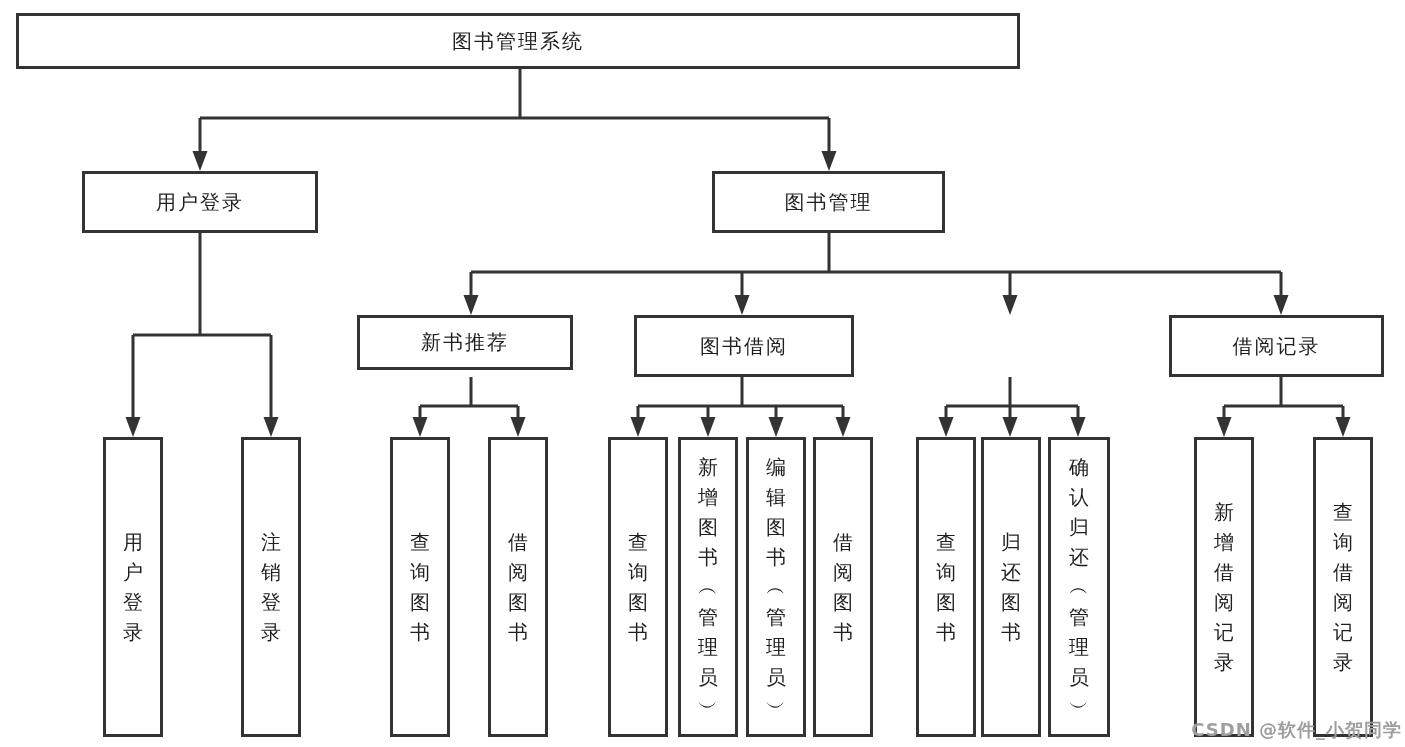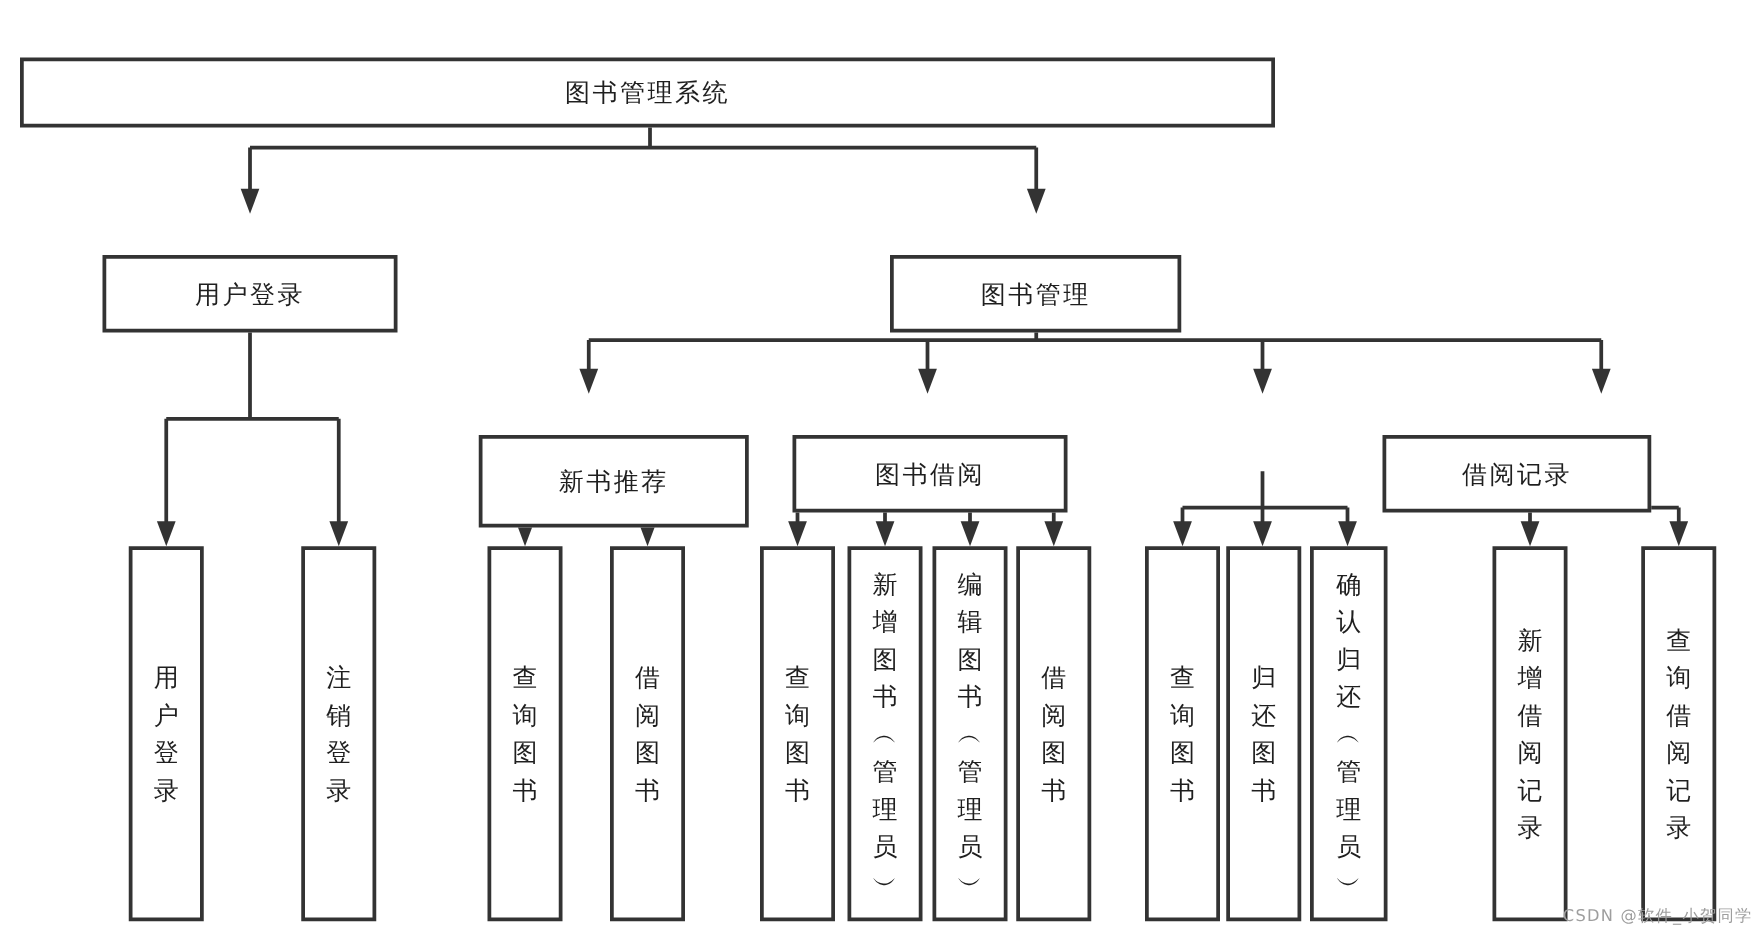--- a/index.html
+++ b/index.html
@@ -27,45 +27,45 @@
     box-sizing:border-box;
     border:3px solid var(--stroke);
     background:var(--fill);
     display:flex;align-items:center;justify-content:center;
     color:var(--text);
   }
   .node.h{
     font-size:20px;
     letter-spacing:2px;
     white-space:nowrap;
-    margin-top:33px;
   }
   .node.leaf{
     font-size:20px;
   }
   .vtext{
     display:flex;
     flex-direction:column;
     align-items:center;
   }
   .vtext .vchar{
     display:block;
     line-height:30px;
     height:30px;
     font-size:20px;
     text-align:center;
   }
   .watermark{
     position:absolute;
     right:3px;bottom:5px;
-    font-size:13px;
+    font-size:18px;
     letter-spacing:1px;
     color:var(--wm);
     z-index:5;
     white-space:nowrap;
+    font-weight:bold;
   }
 </style>
 </head>
 <body>
 
 <div class="canvas">
 
   <svg class="connectors" viewBox="0 0 1405 747" xmlns="http://www.w3.org/2000/svg">
 
     <path d="M520,69 V118 M200,118 H829 M200,118 V152 M829,118 V152"></path>
@@ -102,23 +102,23 @@
         <polygon points="1216.5,417 1231.5,417 1224,437"></polygon>
         <polygon points="1335.5,417 1350.5,417 1343,437"></polygon>
       </g>
   </svg>
 
   <div class="node h" style="left:16px;top:13px;width:1004px;height:56px">图书管理系统</div>
 
   <div class="node h" style="left:82px;top:171px;width:236px;height:62px">用户登录</div>
   <div class="node h" style="left:712px;top:171px;width:233px;height:62px">图书管理</div>
 
-  <div class="node h" style="left:383px;top:315px;width:216px;height:74px">新书推荐</div>
+  <div class="node h" style="left:357px;top:315px;width:216px;height:55px">新书推荐</div>
   <div class="node h" style="left:634px;top:315px;width:220px;height:62px">图书借阅</div>
-  <div class="node h" style="left:1106px;top:315px;width:215px;height:62px">借阅记录</div>
+  <div class="node h" style="left:1169px;top:315px;width:215px;height:62px">借阅记录</div>
 
   <div class="node leaf" style="left:103px;top:437px;width:60px;height:300px">
     <span class="vtext">
         <span class="vchar">用</span>
         <span class="vchar">户</span>
         <span class="vchar">登</span>
         <span class="vchar">录</span>
       </span>
   </div>
   <div class="node leaf" style="left:241px;top:437px;width:60px;height:300px">

